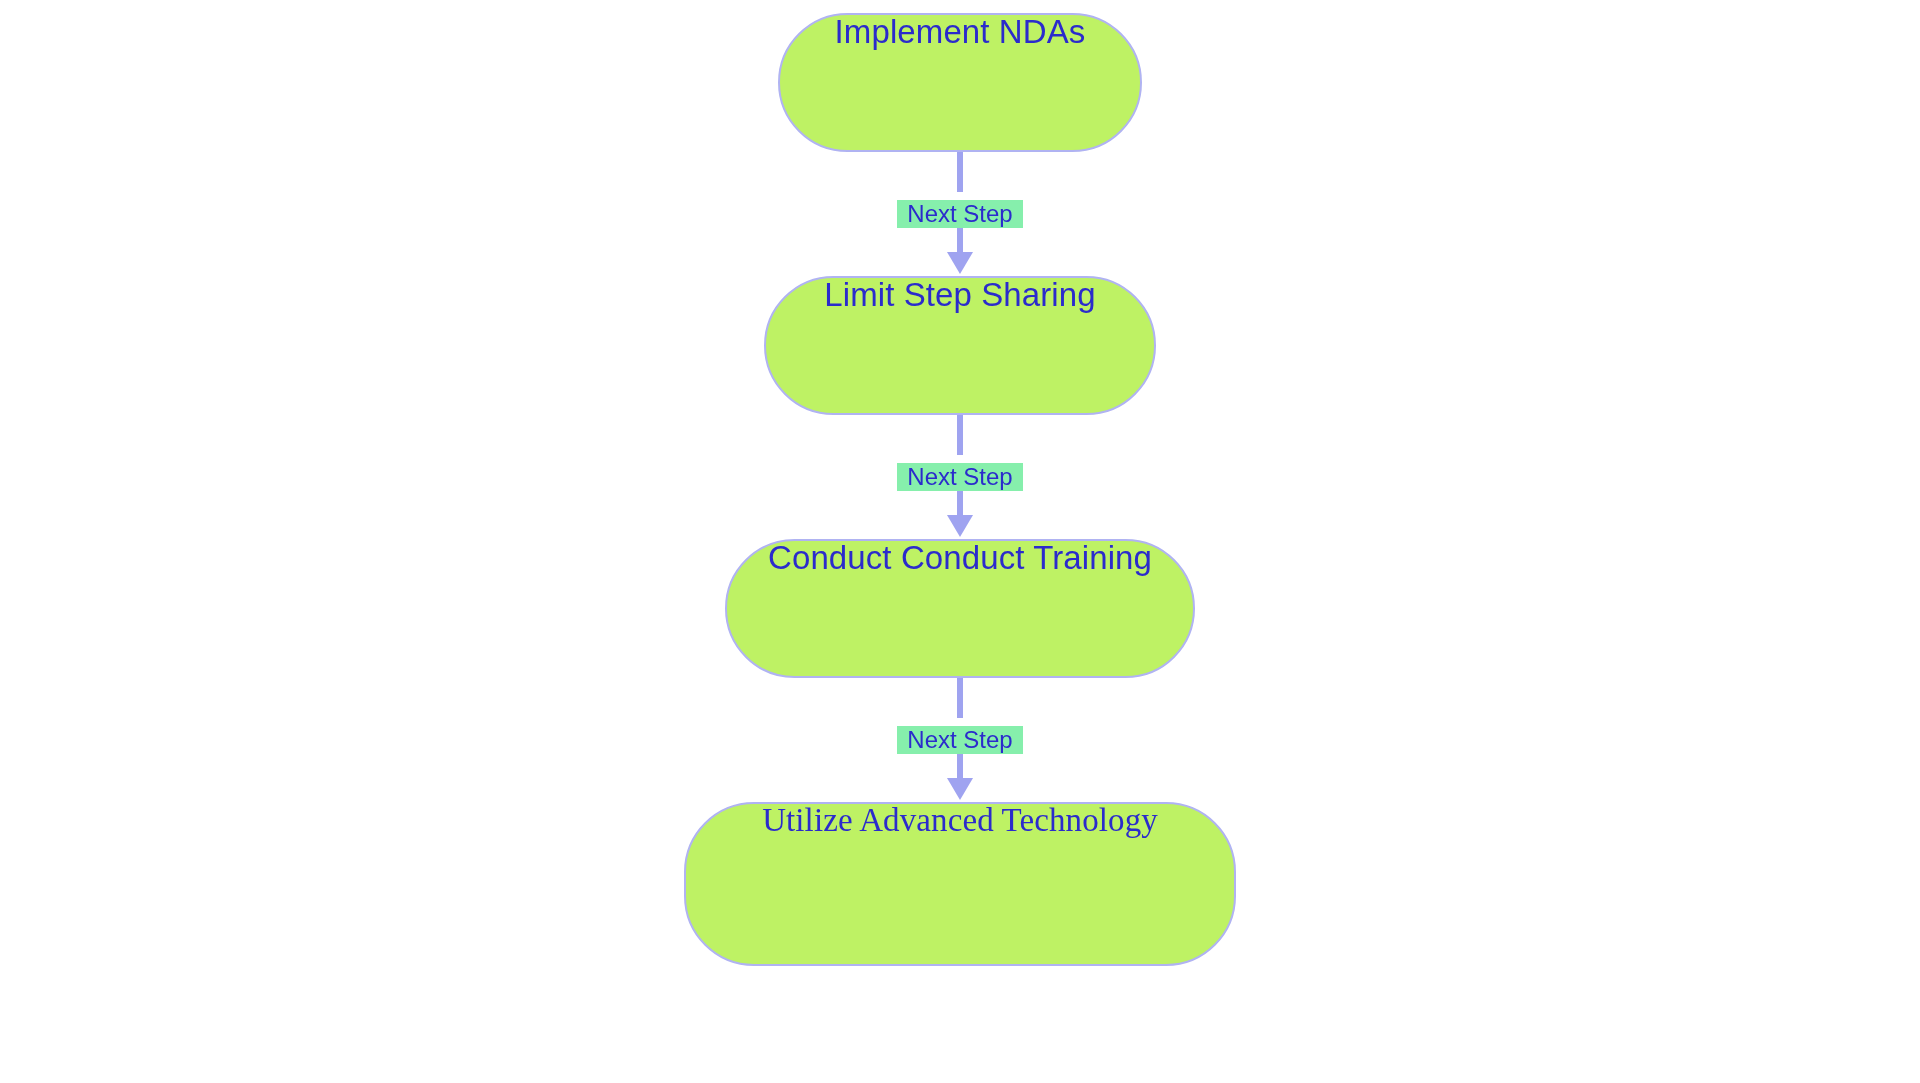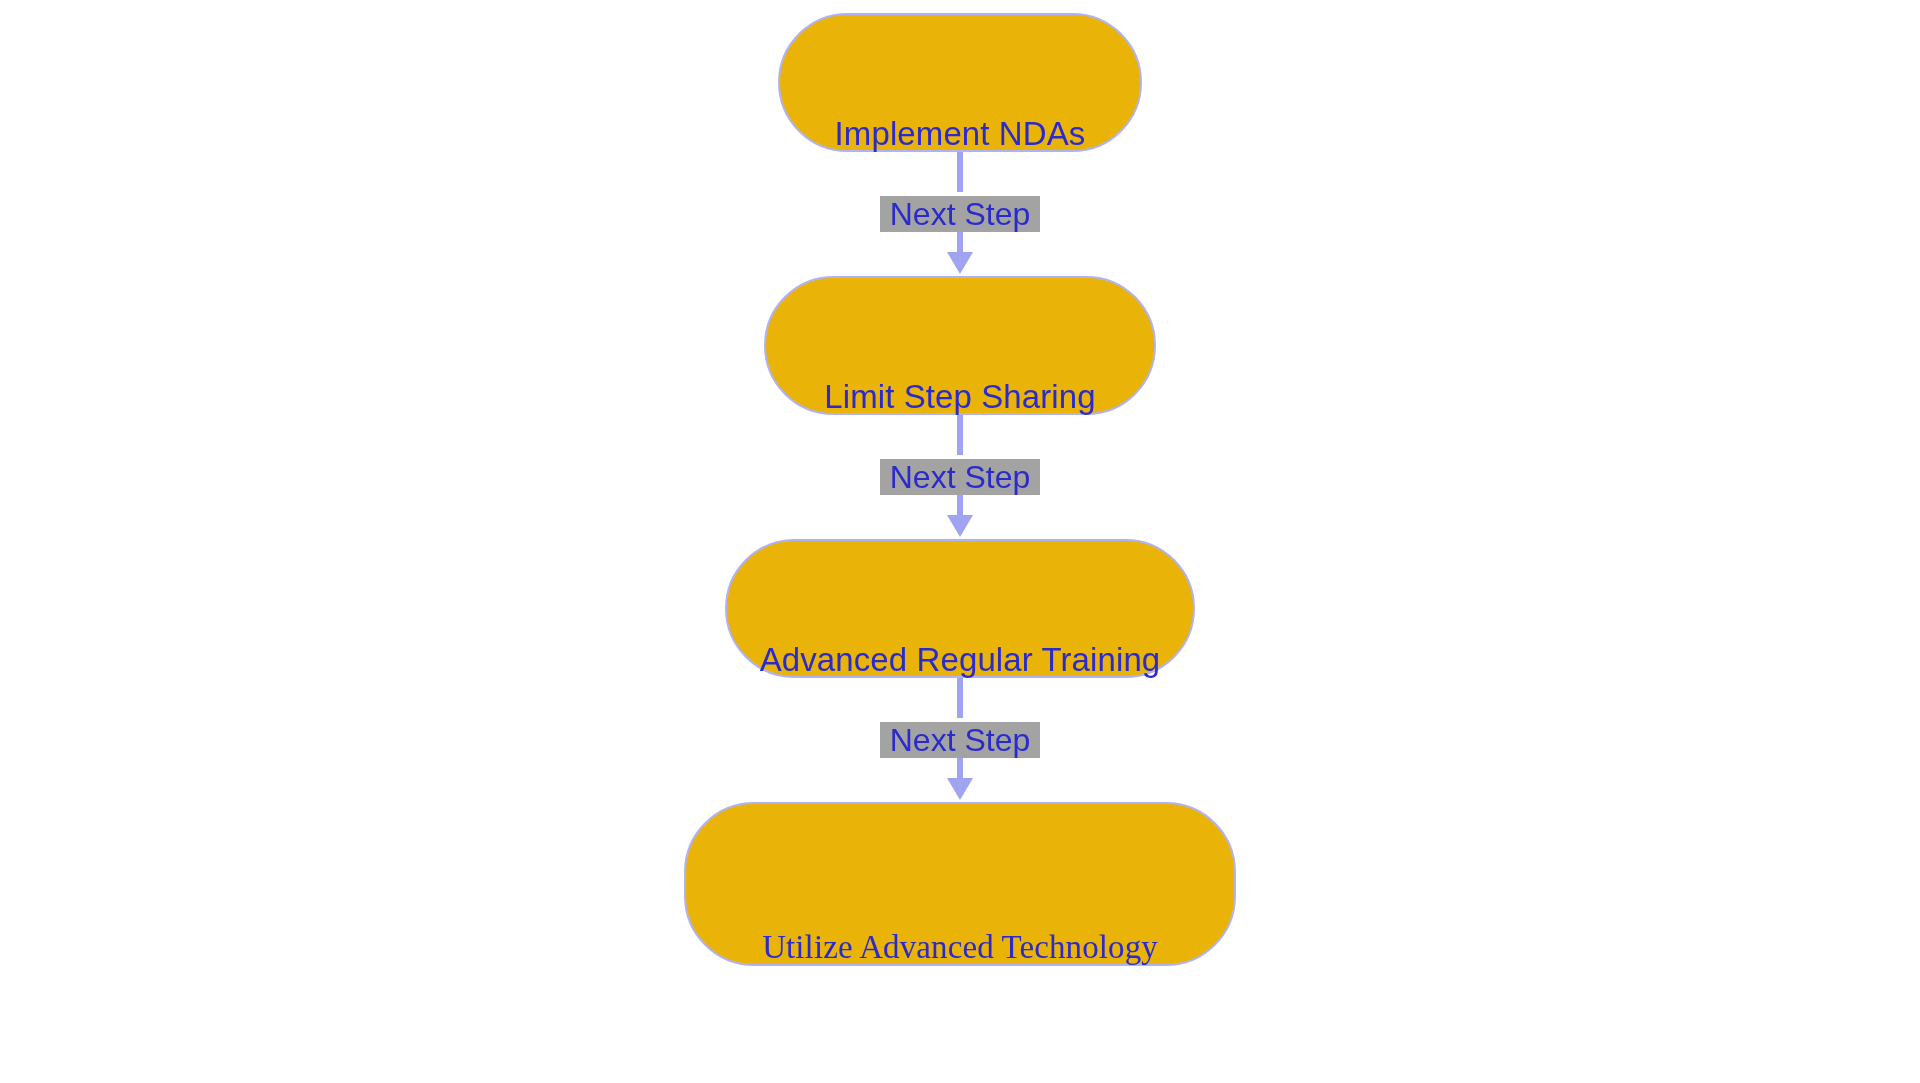--- a/index.html
+++ b/index.html
@@ -29,23 +29,23 @@
     height: 1083px;
     display: flex;
     flex-direction: column;
     align-items: center;
   }
 
   
   .node {
     box-sizing: border-box;
     display: flex;
-    align-items: flex-end;
+    align-items: flex-start;
     justify-content: center;
-    background: #eab308;
+    background: #bef264;
     border: 2px solid #b0b3f2;
     border-radius: 70px;
     color: #2b2bcc;
     white-space: nowrap;
     position: relative;
     z-index: 2;
   }
 
   .node-label {
     font-size: 33px;
@@ -98,24 +98,24 @@
     width: 0;
     height: 0;
     border-left: 13px solid transparent;
     border-right: 13px solid transparent;
     border-top: 22px solid #9fa3f0;
   }
 
   .connector-label {
     position: relative;
     z-index: 3;
-    font-size: 32px;
+    font-size: 24px;
     line-height: 1;
     color: #2b2bcc;
-    background: #a3a3a3;
+    background: #86efac;
     padding: 2px 10px;
     white-space: nowrap;
   }
 </style>
 </head>
 <body>
 
 <div id="flowchart">
   <div class="flow-column">
 
@@ -135,21 +135,21 @@
     </div>
 
     <div class="connector">
       <div class="connector-line-top"></div>
       <span class="connector-label">Next Step</span>
       <div class="connector-line-bottom"></div>
       <div class="connector-arrowhead"></div>
     </div>
 
     <div class="node node-3">
-      <span class="node-label">Advanced Regular Training</span>
+      <span class="node-label">Conduct Conduct Training</span>
     </div>
 
     <div class="connector">
       <div class="connector-line-top"></div>
       <span class="connector-label">Next Step</span>
       <div class="connector-line-bottom"></div>
       <div class="connector-arrowhead"></div>
     </div>
 
     <div class="node node-4">

